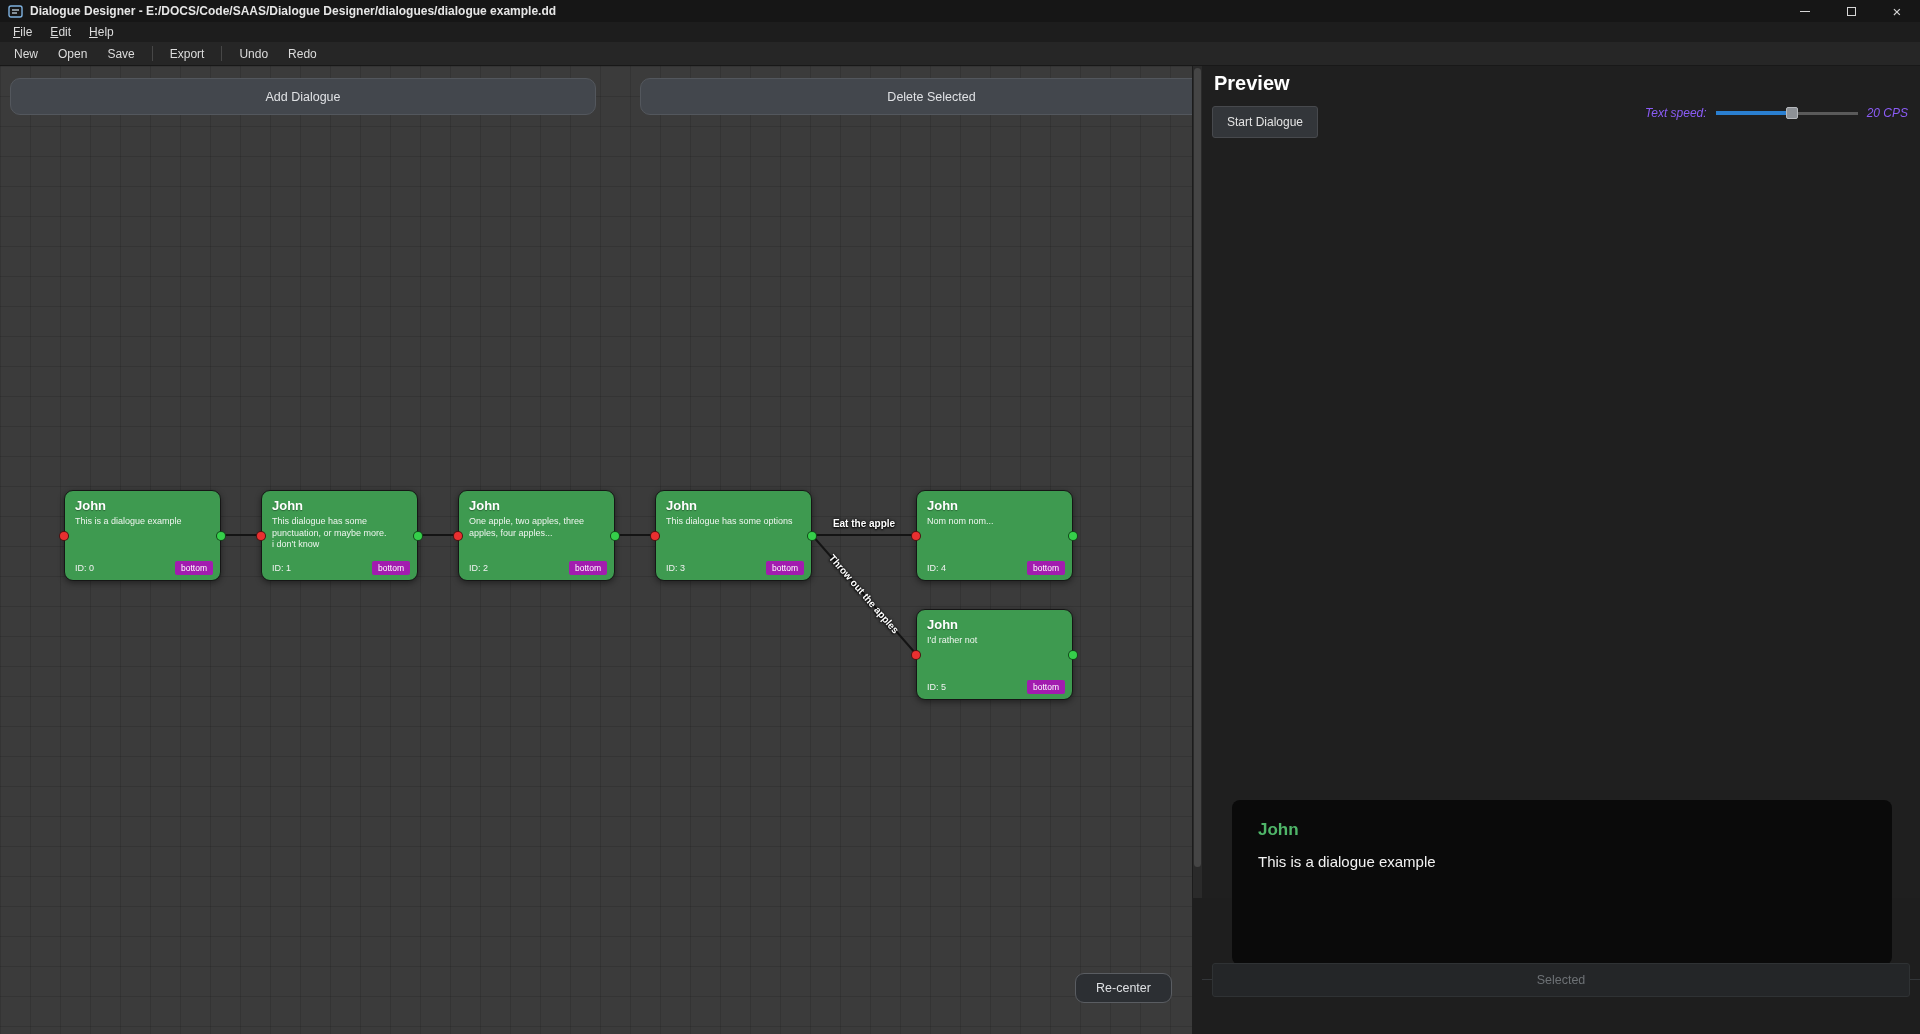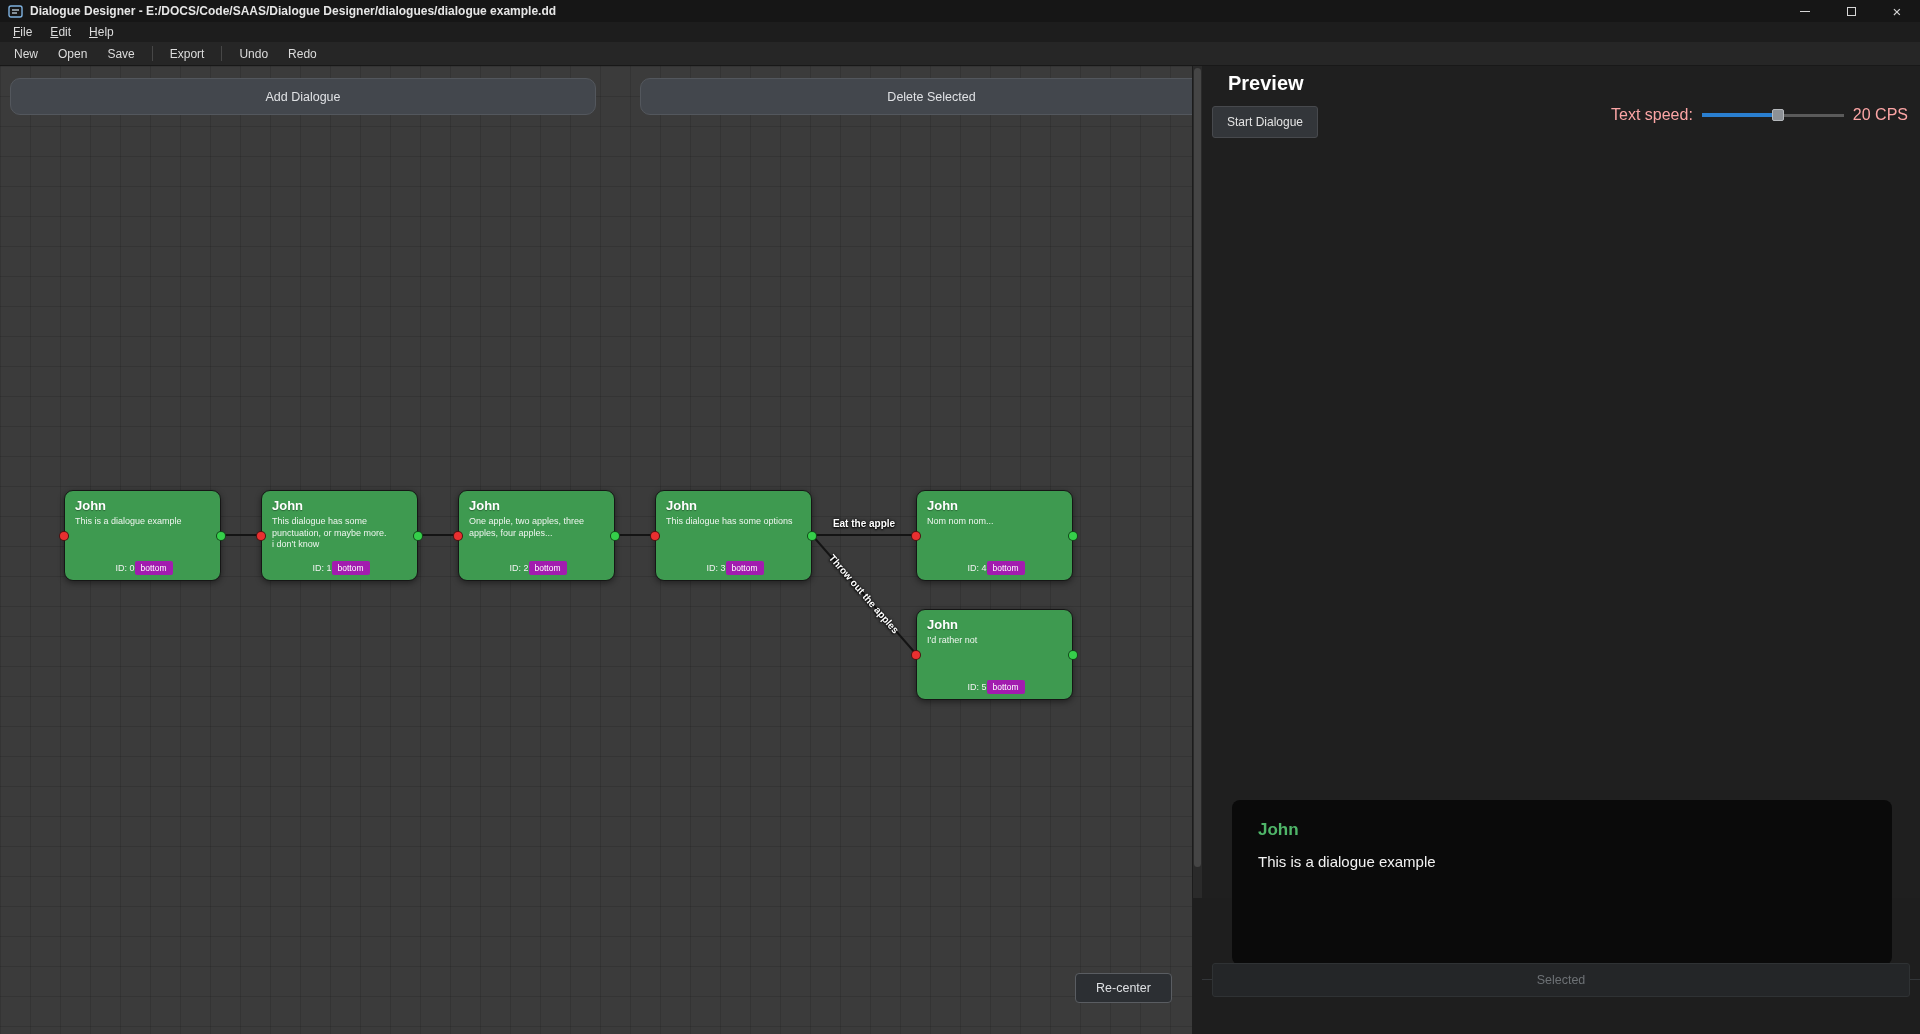--- a/index.html
+++ b/index.html
@@ -55,45 +55,45 @@
   .node { position:absolute; width:157px; height:91px; background:#3e9a50; border:1px solid #161616;
     border-radius:9px; z-index:2; box-shadow:0 2px 6px rgba(0,0,0,0.45); padding:7px 10px; cursor:move; }
   .n0 { left:64px;  top:424px; }
   .n1 { left:261px; top:424px; }
   .n2 { left:458px; top:424px; }
   .n3 { left:655px; top:424px; }
   .n4 { left:916px; top:424px; }
   .n5 { left:916px; top:543px; }
   .node-speaker { font-size:13px; font-weight:bold; color:#fff; text-shadow:0 1px 1px rgba(0,0,0,0.35); margin-bottom:3px; }
   .node-text { font-size:9px; line-height:1.3; color:#eef5ee; white-space:pre-wrap; }
-  .node-footer { position:absolute; left:10px; right:7px; bottom:5px; display:flex; justify-content:center; align-items:center;margin-top:13px; }
+  .node-footer { position:absolute; left:10px; right:7px; bottom:5px; display:flex; justify-content:space-between; align-items:center;margin-top:13px; }
   .node-id { font-size:9px; color:#f2f2f2; }
   .node-anchor { font-size:8.5px; color:#fff; background:#a21caf; padding:2px 6px; border-radius:2px; }
   .port { position:absolute; width:10px; height:10px; border-radius:50%; top:50%; transform:translateY(-50%);
     border:1px solid rgba(0,0,0,0.65); z-index:3; cursor:crosshair; }
   .port-in  { left:-6px;  background:#e93030; }
   .port-out { right:-6px; background:#35d04a; }
 
   .btn-recenter { position:absolute; left:1075px; top:907px; width:97px; height:30px; background:#2c2f33;
-    border:1px solid #5a5d62; border-radius:4px; color:#dfe1e4; font-size:12.5px; font-family:inherit;
+    border:1px solid #5a5d62; border-radius:9px; color:#dfe1e4; font-size:12.5px; font-family:inherit;
     cursor:pointer; z-index:4; }
 
   
   .vscroll { width:10px; flex:none; background:#2a2a2a; border-left:1px solid #1c1c1c; position:relative; }
   .vscroll .thumb { position:absolute; left:1px; right:1px; top:2px; height:96%; background:#454545; border-radius:4px; cursor:pointer; }
 
   
   .panel { position:relative; width:718px; flex:none; background:#1f1f1f; }
-  .panel-head { position:absolute; left:26px; top:6px; font-size:20px; font-weight:bold; color:#fff; }
+  .panel-head { position:absolute; left:12px; top:6px; font-size:20px; font-weight:bold; color:#fff; }
   .panel-controls { position:absolute; left:10px; right:12px; top:40px; height:32px;
     display:flex; align-items:flex-start; justify-content:space-between; }
   .btn-start { height:32px; padding:0 14px; background:#33363a; border:1px solid #47494d; border-radius:3px;
     color:#e3e3e3; font-size:12px; font-family:inherit; cursor:pointer; }
   .speed-group { display:flex; align-items:center; gap:9px; }
-  .speed-label, .speed-value { font-size:16px; color:#fca5a5; }
+  .speed-label, .speed-value { font-size:12px; color:#8b5cf6;font-style:italic; }
   .slider { position:relative; width:142px; height:12px; cursor:pointer; }
   .slider .track { position:absolute; top:5px; left:0; width:142px; height:3px; background:#5a5a5a; }
   .slider .fill { position:absolute; top:4px; left:0; width:76px; height:4px; background:#2a7fd0; }
   .slider .handle { position:absolute; top:0; left:70px; width:12px; height:12px; background:#8d9196;
     border:1px solid #b5b8bc; border-radius:2px; cursor:grab; }
 
   .dialogue-box { position:absolute; left:30px; top:734px; width:660px; height:165px; background:#0a0a0a;
     border-radius:8px; padding:20px 26px; }
   .db-speaker { font-size:17px; font-weight:bold; color:#4fb569; margin-bottom:13px; }
   .db-text { font-size:15px; color:#f2f2f2; }

